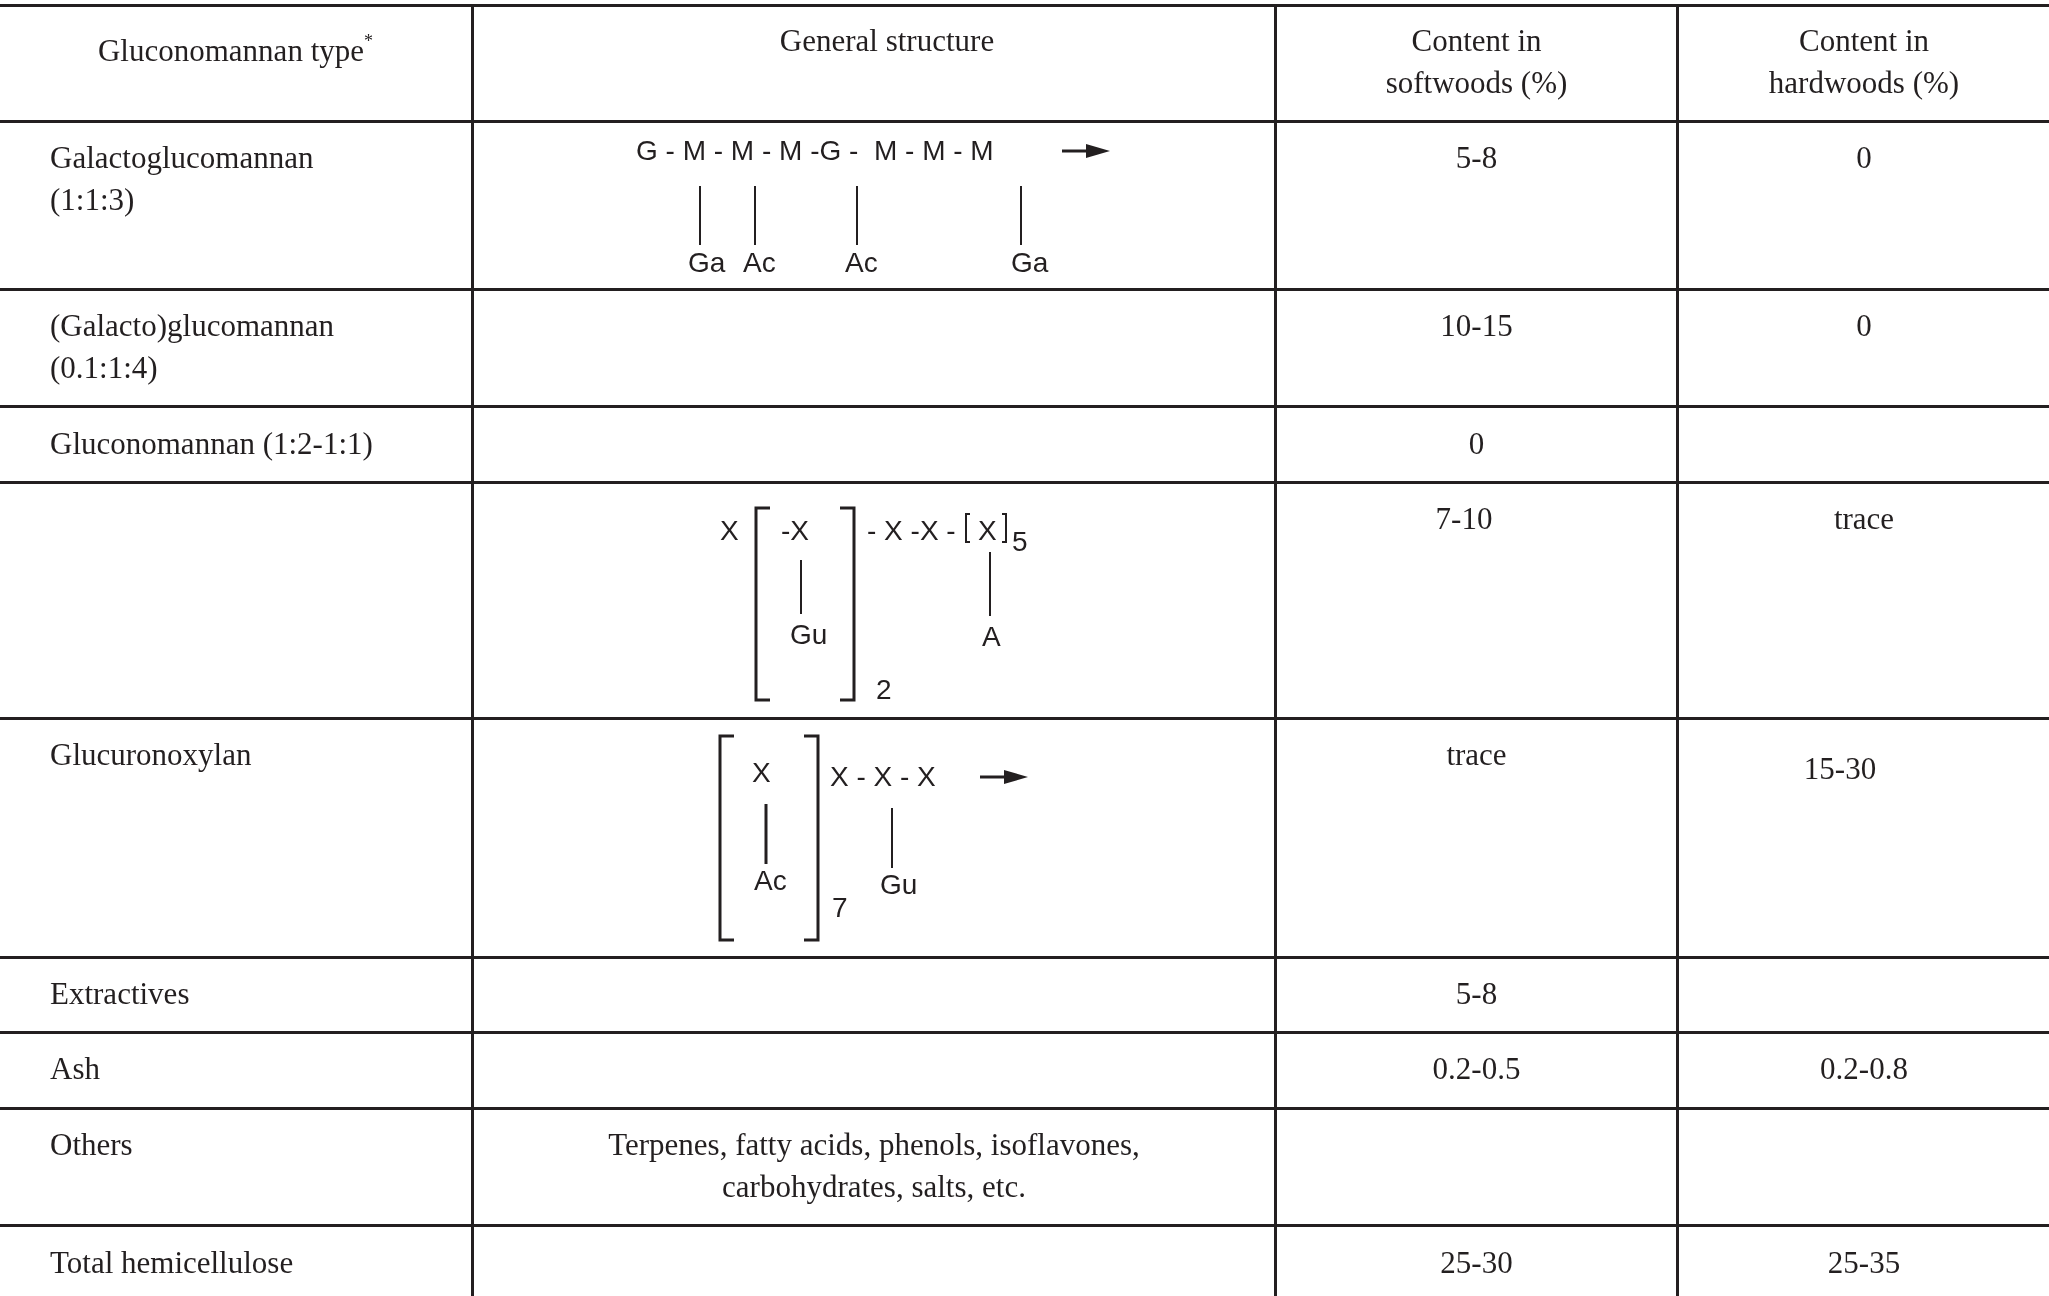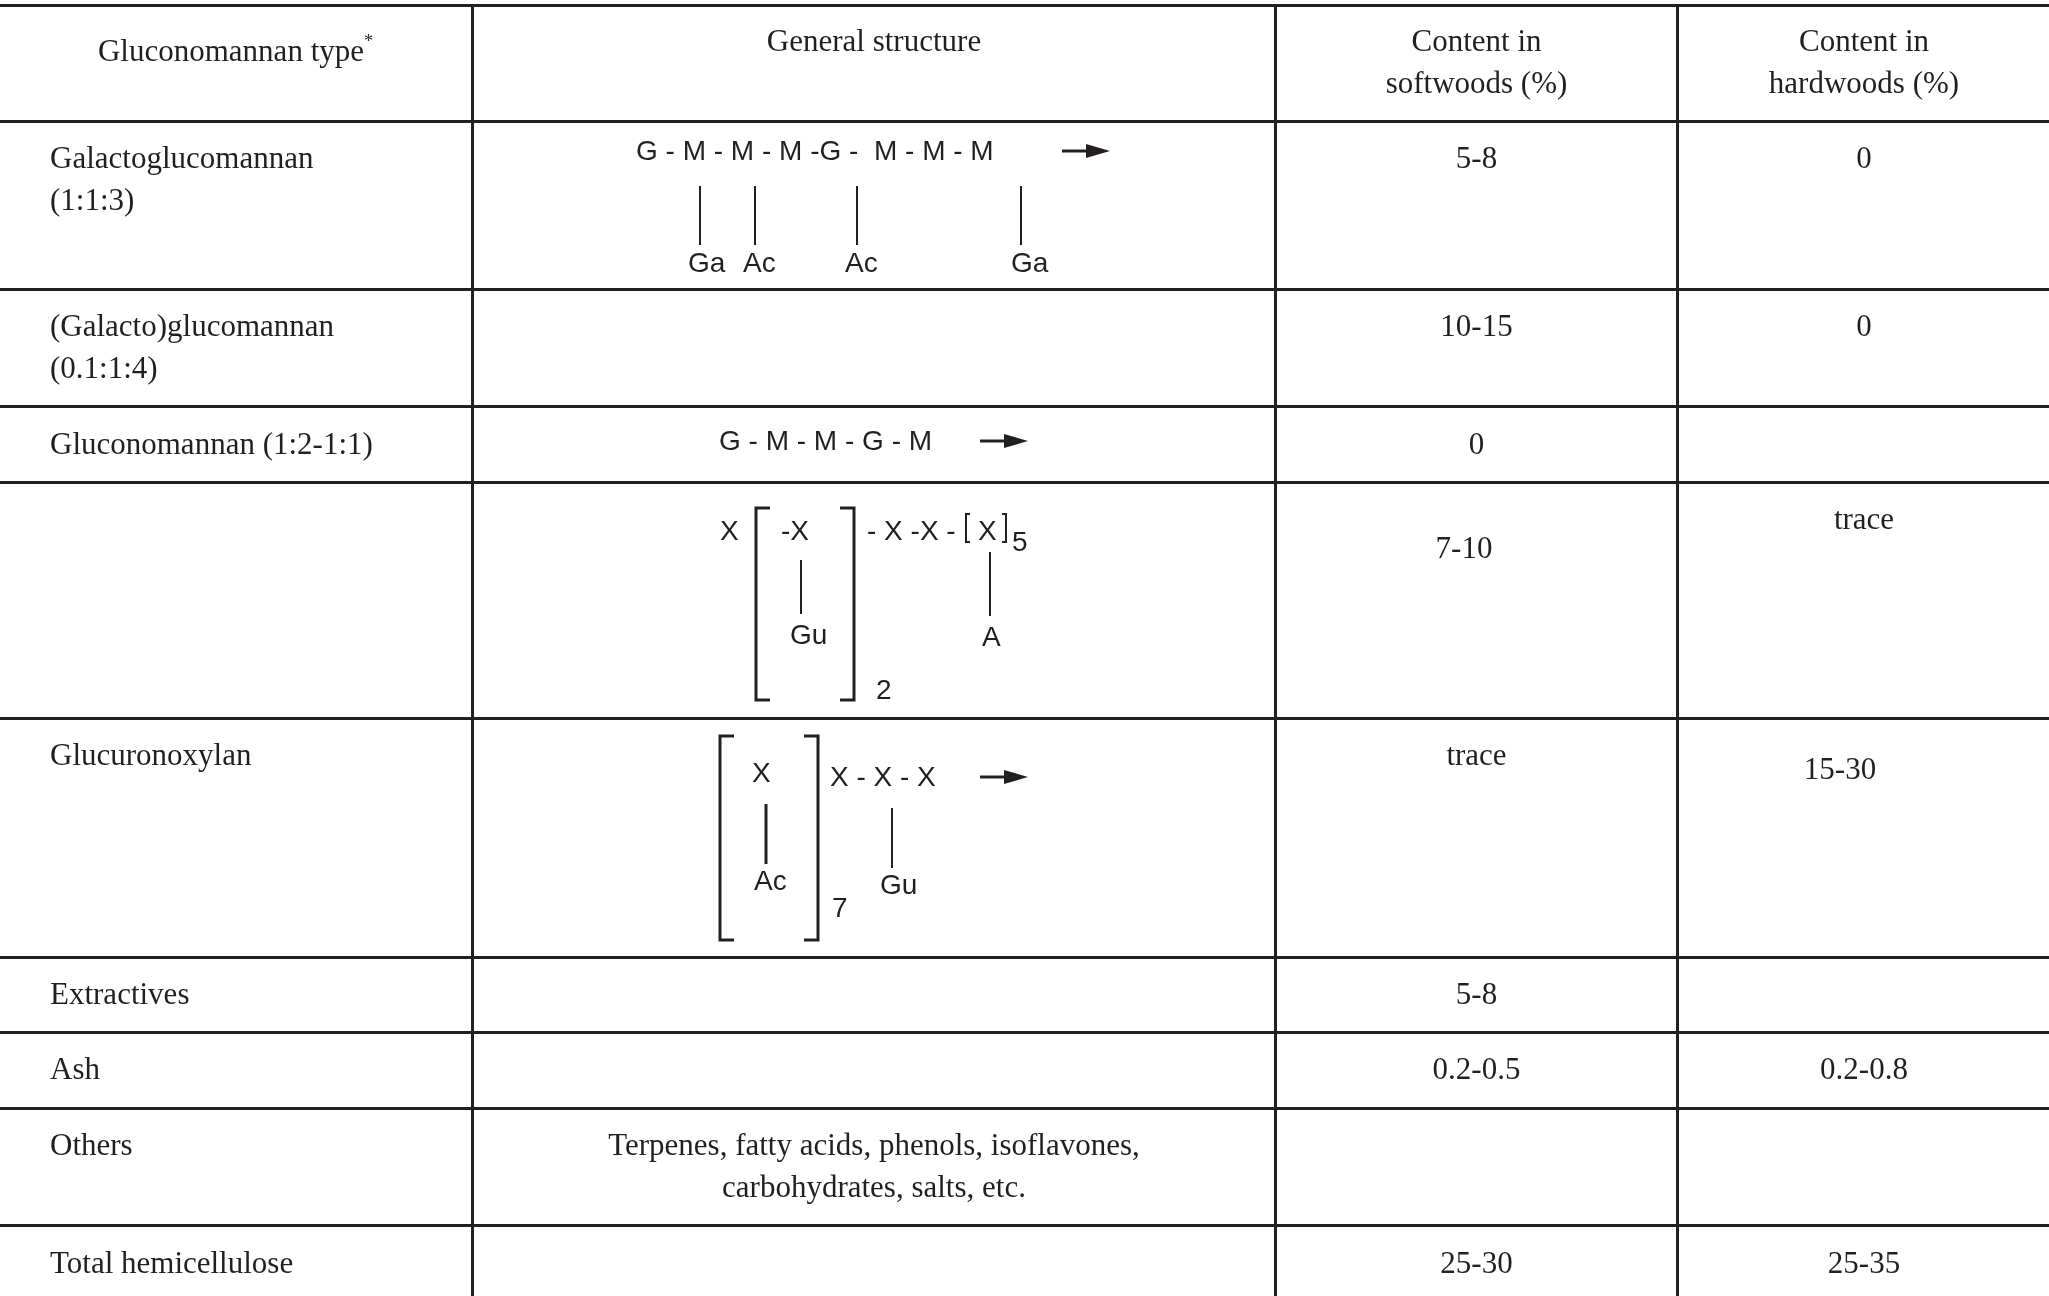--- a/index.html
+++ b/index.html
@@ -33,21 +33,21 @@
   <div class="hline" style="top:1107px;"></div>
   <div class="hline" style="top:1224px;"></div>
 
   <div class="vline" style="left:471px; top:4px; height:1292px;"></div>
   <div class="vline" style="left:1274px; top:4px; height:1292px;"></div>
   <div class="vline" style="left:1676px; top:4px; height:1292px;"></div>
 
   <div class="cell center hdr" style="left:0; width:471px; top:20px;">
     <span>Gluconomannan type</span><sup class="ast">*</sup>
   </div>
-  <div class="cell center hdr" style="left:474px; width:800px; top:20px;">
+  <div class="cell center hdr" style="left:474px; width:800px; top:20px;padding-left:13px;">
     <span>General structure</span>
   </div>
   <div class="cell center hdr" style="left:1277px; width:399px; top:20px;">
     <div>Content in</div>
     <div>softwoods (%)</div>
   </div>
   <div class="cell center hdr" style="left:1679px; width:370px; top:20px;">
     <div>Content in</div>
     <div>hardwoods (%)</div>
   </div>
@@ -77,27 +77,20 @@
   <div class="cell left" style="left:50px; top:305px;">
     <div>(Galacto)glucomannan</div>
     <div>(0.1:1:4)</div>
   </div>
   <div class="cell center" style="left:1277px; width:399px; top:305px;">10-15</div>
   <div class="cell center" style="left:1679px; width:370px; top:305px;">0</div>
 
   <div class="cell left" style="left:50px; top:423px;">
     <div>Gluconomannan (1:2-1:1)</div>
   </div>
-  <div class="diag" style="left:474px; top:408px; width:800px; height:73px;">
-    <span class="t" style="left:245px; top:18px;">G - M - M - G - M</span>
-    <svg width="800" height="73">
-      <line x1="506" y1="33" x2="536" y2="33" stroke="#231f20" stroke-width="3"></line>
-      <polygon points="530,26 554,33 530,40" fill="#231f20"></polygon>
-    </svg>
-  </div>
   <div class="cell center" style="left:1277px; width:399px; top:423px;">0</div>
 
   <div class="diag" style="left:474px; top:484px; width:800px; height:233px;">
     <span class="t" style="left:246px; top:32px;">X</span>
     <span class="t" style="left:307px; top:32px;">-X</span>
     <span class="t" style="left:316px; top:136px;">Gu</span>
     <span class="s" style="left:402px; top:192px;">2</span>
     <span class="t" style="left:393px; top:32px;">- X -X -</span>
     <span class="t" style="left:504px; top:32px;">X</span>
     <span class="s" style="left:538px; top:44px;">5</span>
@@ -109,21 +102,21 @@
       <polyline points="366,24 380,24 380,216 366,216" fill="none" stroke="#231f20" stroke-width="3"></polyline>
 
       <line x1="327" y1="76" x2="327" y2="130" stroke="#231f20" stroke-width="2"></line>
 
       <polyline points="496,30 492,30 492,58 496,58" fill="none" stroke="#231f20" stroke-width="2"></polyline>
       <polyline points="528,30 532,30 532,58 528,58" fill="none" stroke="#231f20" stroke-width="2"></polyline>
 
       <line x1="516" y1="68" x2="516" y2="132" stroke="#231f20" stroke-width="2"></line>
     </svg>
   </div>
-  <div class="cell center" style="left:1277px; width:374px; top:527px;">7-10</div>
+  <div class="cell center" style="left:1277px; width:374px; top:498px;">7-10</div>
   <div class="cell center" style="left:1679px; width:370px; top:498px;">trace</div>
 
   <div class="cell left" style="left:50px; top:734px;">
     <div>Glucuronoxylan</div>
   </div>
   <div class="diag" style="left:474px; top:720px; width:800px; height:236px;">
     <span class="t" style="left:278px; top:38px;">X</span>
     <span class="t" style="left:280px; top:146px;">Ac</span>
     <span class="s" style="left:358px; top:174px;">7</span>
     <span class="t" style="left:356px; top:42px;">X - X - X</span>

